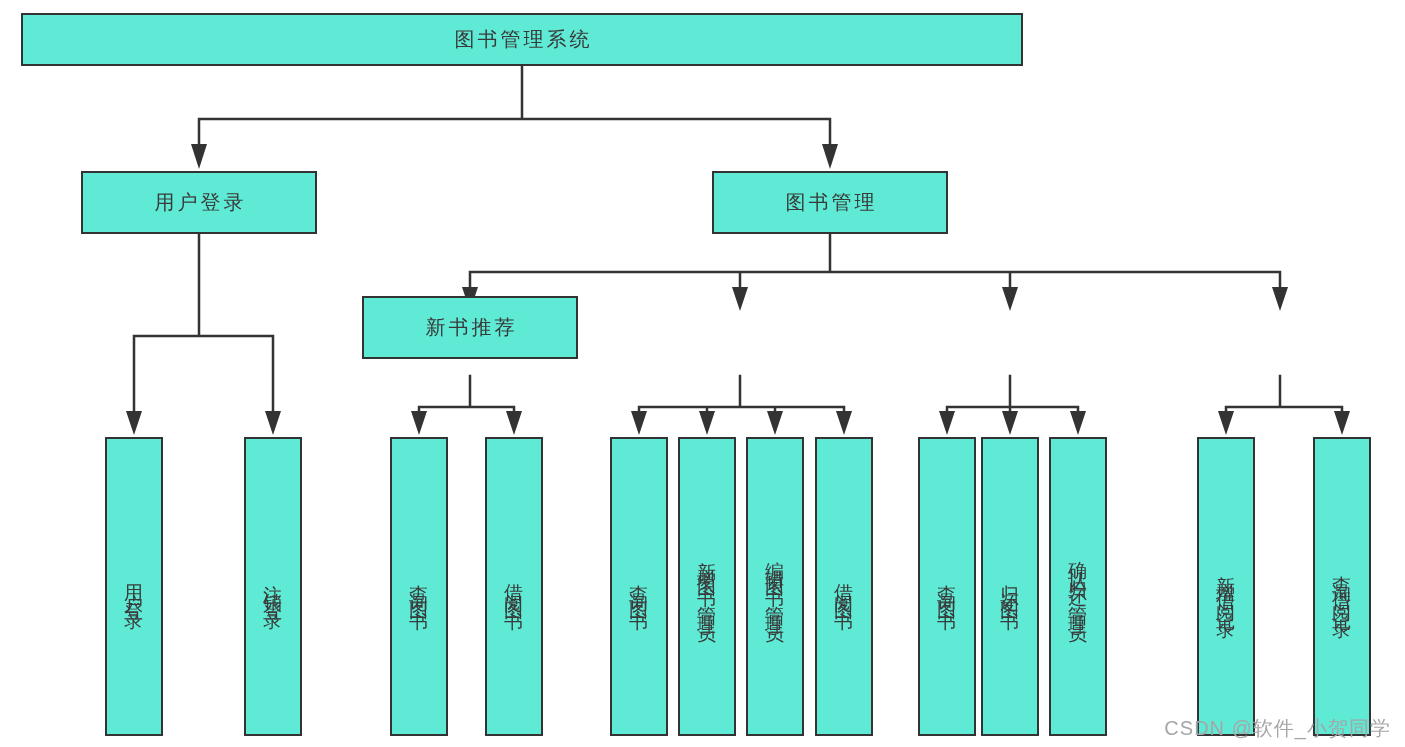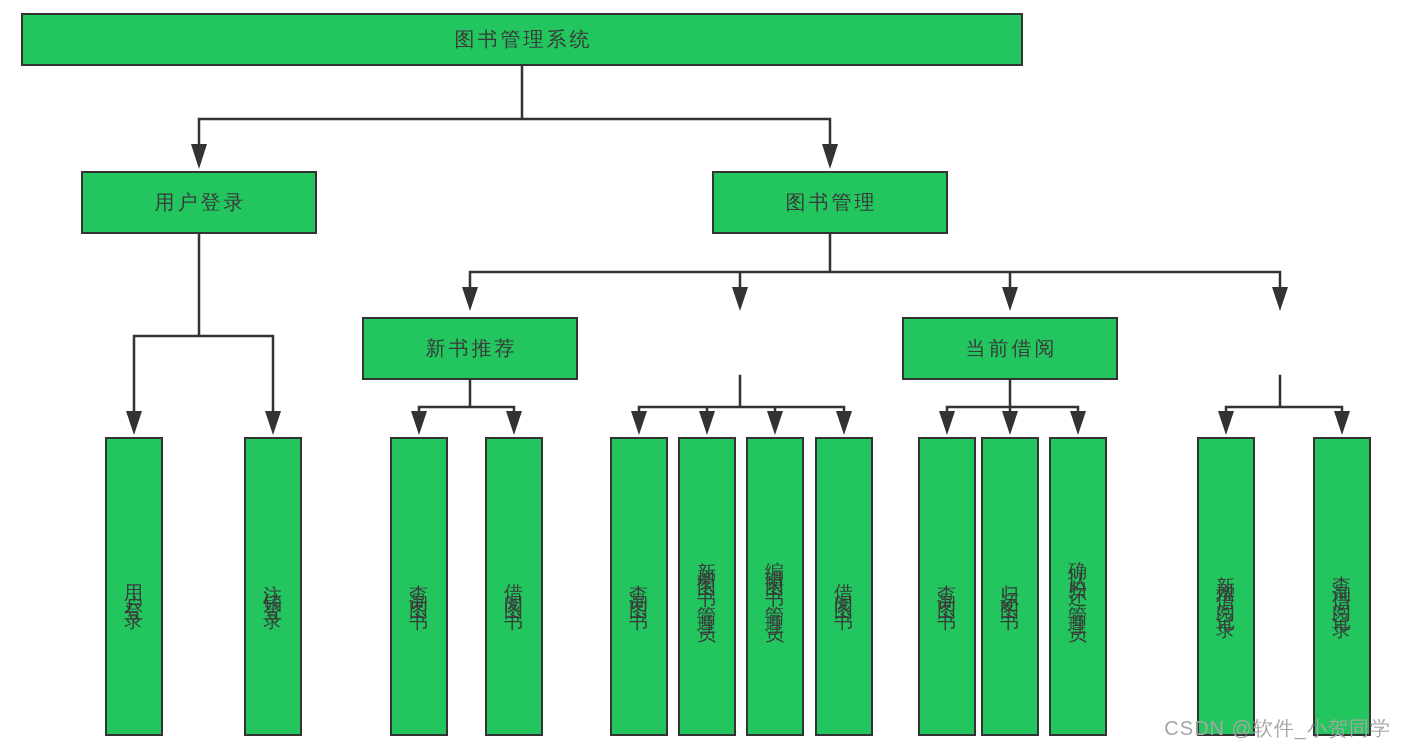--- a/index.html
+++ b/index.html
@@ -27,37 +27,37 @@
     stroke: var(--line);
     stroke-width: 2.5;
     fill: none;
     stroke-linecap: square;
   }
   .connectors polygon { fill: var(--line); }
   .box {
     position: absolute;
     box-sizing: border-box;
     border: 2.5px solid var(--line);
-    background: #22c55e;
+    background: #5eead4;
     color: var(--text);
     display: flex;
     align-items: center;
     justify-content: center;
     z-index: 2;
   }
   .h-box {
     font-size: 20px;
     letter-spacing: 3px;
     text-indent: 3px;
     white-space: nowrap;
   }
   .root-box   { left: 21px;  top: 13px;  width: 1002px; height: 53px; }
   .l2-a       { left: 81px;  top: 171px; width: 236px;  height: 63px; }
   .l2-b       { left: 712px; top: 171px; width: 236px;  height: 63px; }
-  .l3         { top: 317px;  width: 216px; height: 63px; }
+  .l3         { top: 296px;  width: 216px; height: 63px; }
   .l3-1 { left: 362px; }
   .l3-2 { left: 632px; }
   .l3-3 { left: 902px; }
   .l3-4 { left: 1172px; }
   .v-box {
     top: 437px;
     width: 58px;
     height: 299px;
     writing-mode: vertical-rl;
     text-orientation: mixed;
@@ -130,21 +130,20 @@
     <polygon points="1218,411 1234,411 1226,435"></polygon>
     <polygon points="1334,411 1350,411 1342,435"></polygon>
   </svg>
 
   <div class="box h-box root-box">图书管理系统</div>
 
   <div class="box h-box l2-a">用户登录</div>
   <div class="box h-box l2-b">图书管理</div>
 
   <div class="box h-box l3 l3-1">新书推荐</div>
-  <div class="box h-box l3 l3-3">当前借阅</div>
 
   <div class="box v-box vb-1">用户登录</div>
   <div class="box v-box vb-2">注销登录</div>
   <div class="box v-box vb-3">查询图书</div>
   <div class="box v-box vb-4">借阅图书</div>
   <div class="box v-box vb-5">查询图书</div>
   <div class="box v-box vb-6">新增图书（管理员）</div>
   <div class="box v-box vb-7">编辑图书（管理员）</div>
   <div class="box v-box vb-8">借阅图书</div>
   <div class="box v-box vb-9">查询图书</div>

